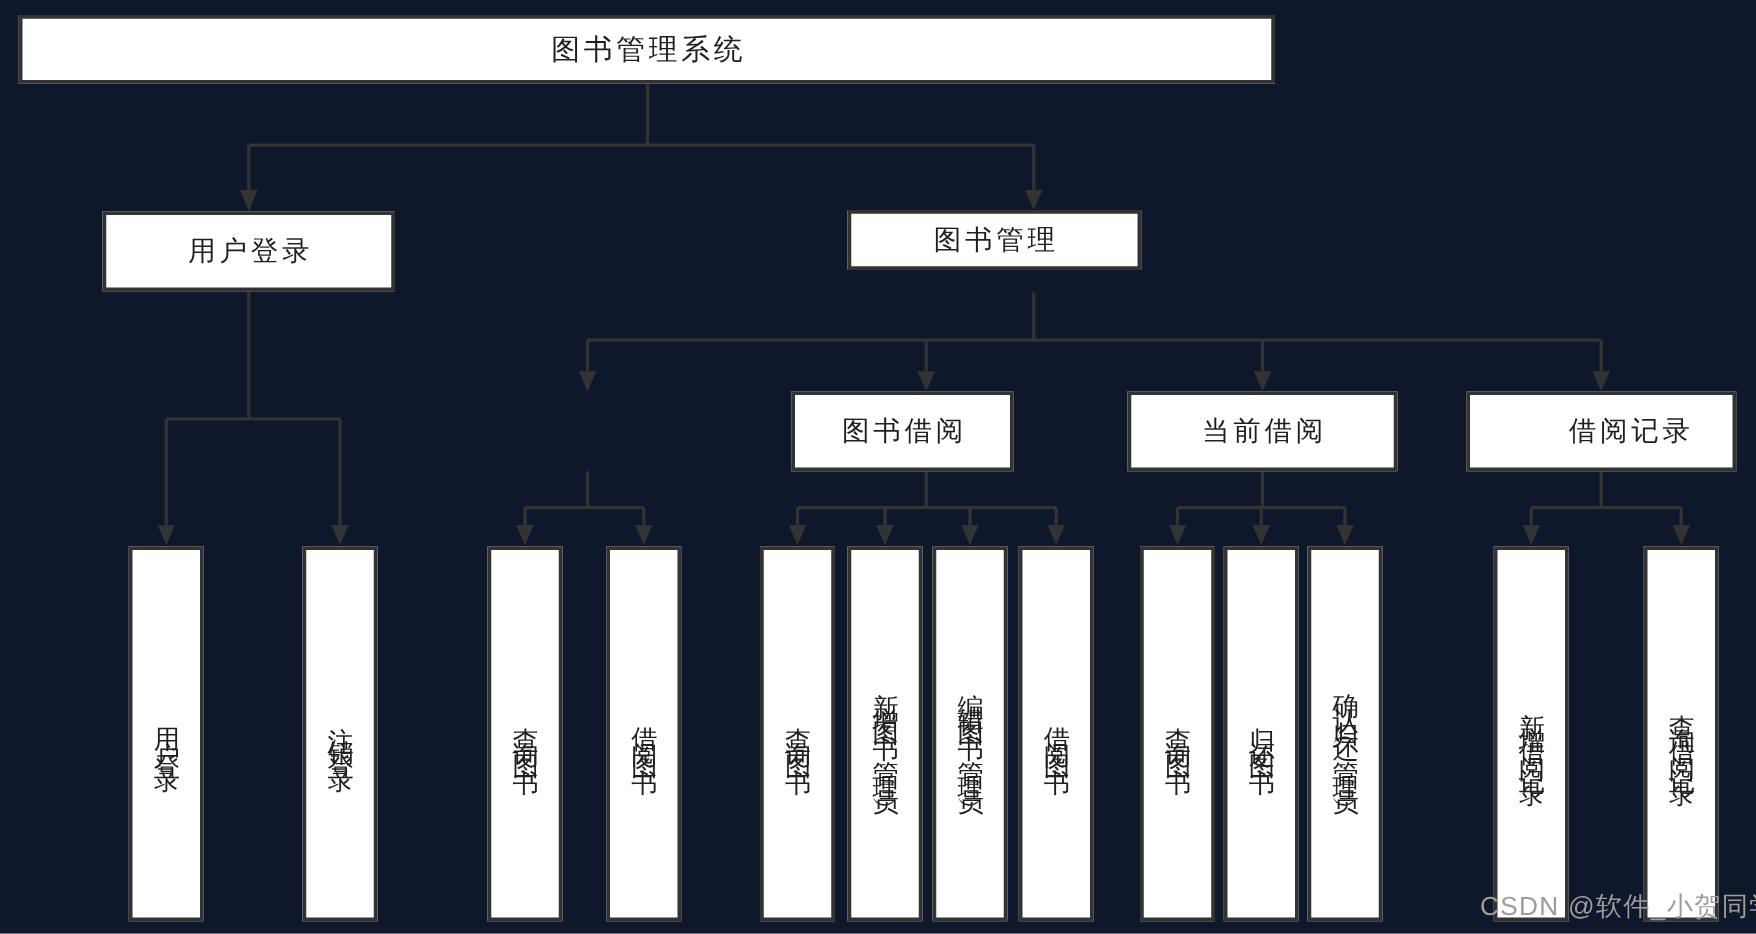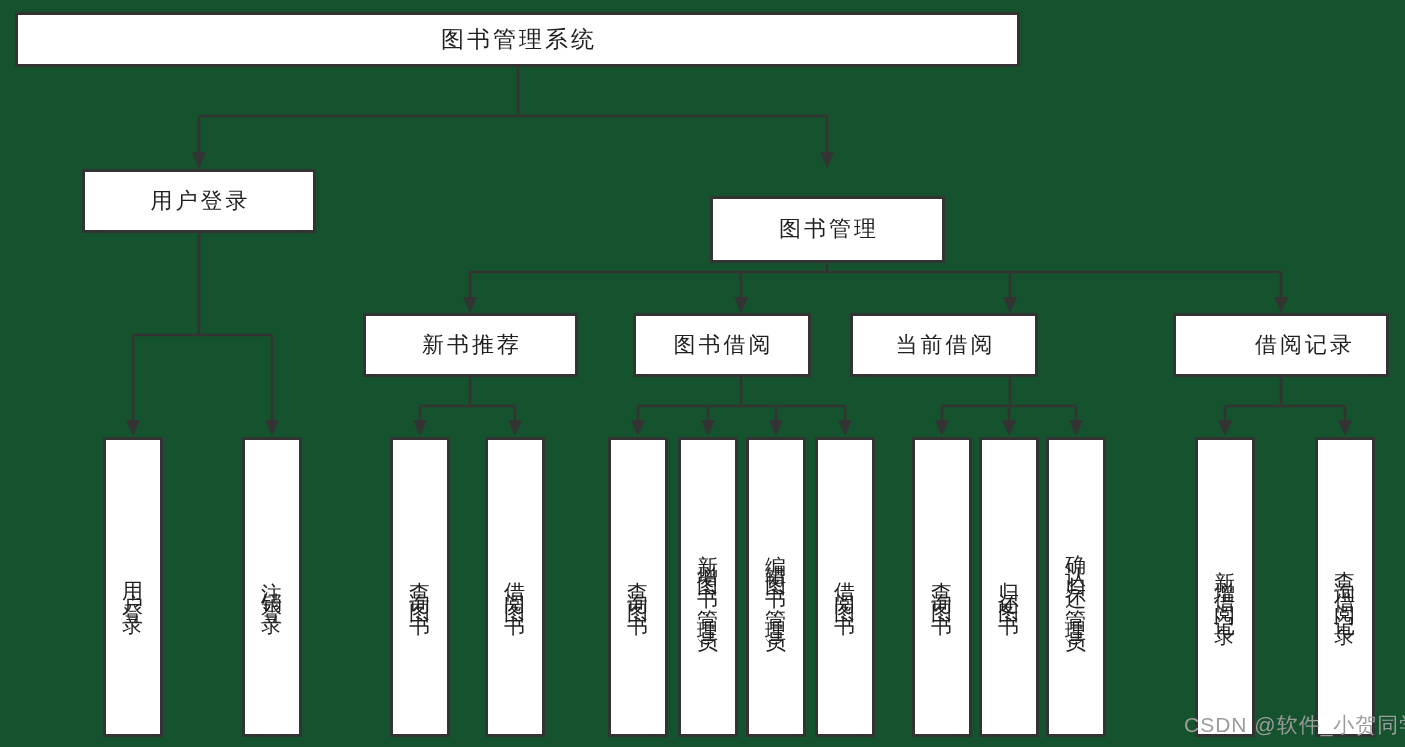--- a/index.html
+++ b/index.html
@@ -4,21 +4,21 @@
 <style>
   html, body {
     margin: 0;
     padding: 0;
     background: #ffffff;
   }
   .stage {
     position: relative;
     width: 1405px;
     height: 747px;
-    background: #14532d;
+    background: #0f172a;
     font-family: "Liberation Sans", sans-serif;
     overflow: hidden;
   }
   svg.connectors {
     position: absolute;
     left: 0;
     top: 0;
     width: 1405px;
     height: 747px;
   }
@@ -125,31 +125,28 @@
     </g>
   </svg>
 
   <div class="node h root" style="left:15px; top:12px; width:1005px; height:55px;">
     <span class="label">图书管理系统</span>
   </div>
 
   <div class="node h" style="left:82px; top:169px; width:234px; height:64px;">
     <span class="label">用户登录</span>
   </div>
-  <div class="node h" style="left:710px; top:168px; width:235px; height:67px;margin-top:28px;">
+  <div class="node h" style="left:678px; top:168px; width:235px; height:48px;">
     <span class="label">图书管理</span>
   </div>
 
-  <div class="node h" style="left:363px; top:313px; width:215px; height:64px;">
-    <span class="label">新书推荐</span>
-  </div>
   <div class="node h" style="left:633px; top:313px; width:178px; height:64px;">
     <span class="label">图书借阅</span>
   </div>
-  <div class="node h" style="left:850px; top:313px; width:188px; height:64px;">
+  <div class="node h" style="left:902px; top:313px; width:216px; height:64px;">
     <span class="label">当前借阅</span>
   </div>
   <div class="node h" style="left:1173px; top:313px; width:216px; height:64px;padding-left:45px;">
     <span class="label">借阅记录</span>
   </div>
 
   <div class="node v" style="left:103px; top:437px; width:60px; height:300px;">
     <span class="label">用户登录</span>
   </div>
   <div class="node v" style="left:242px; top:437px; width:60px; height:300px;">

